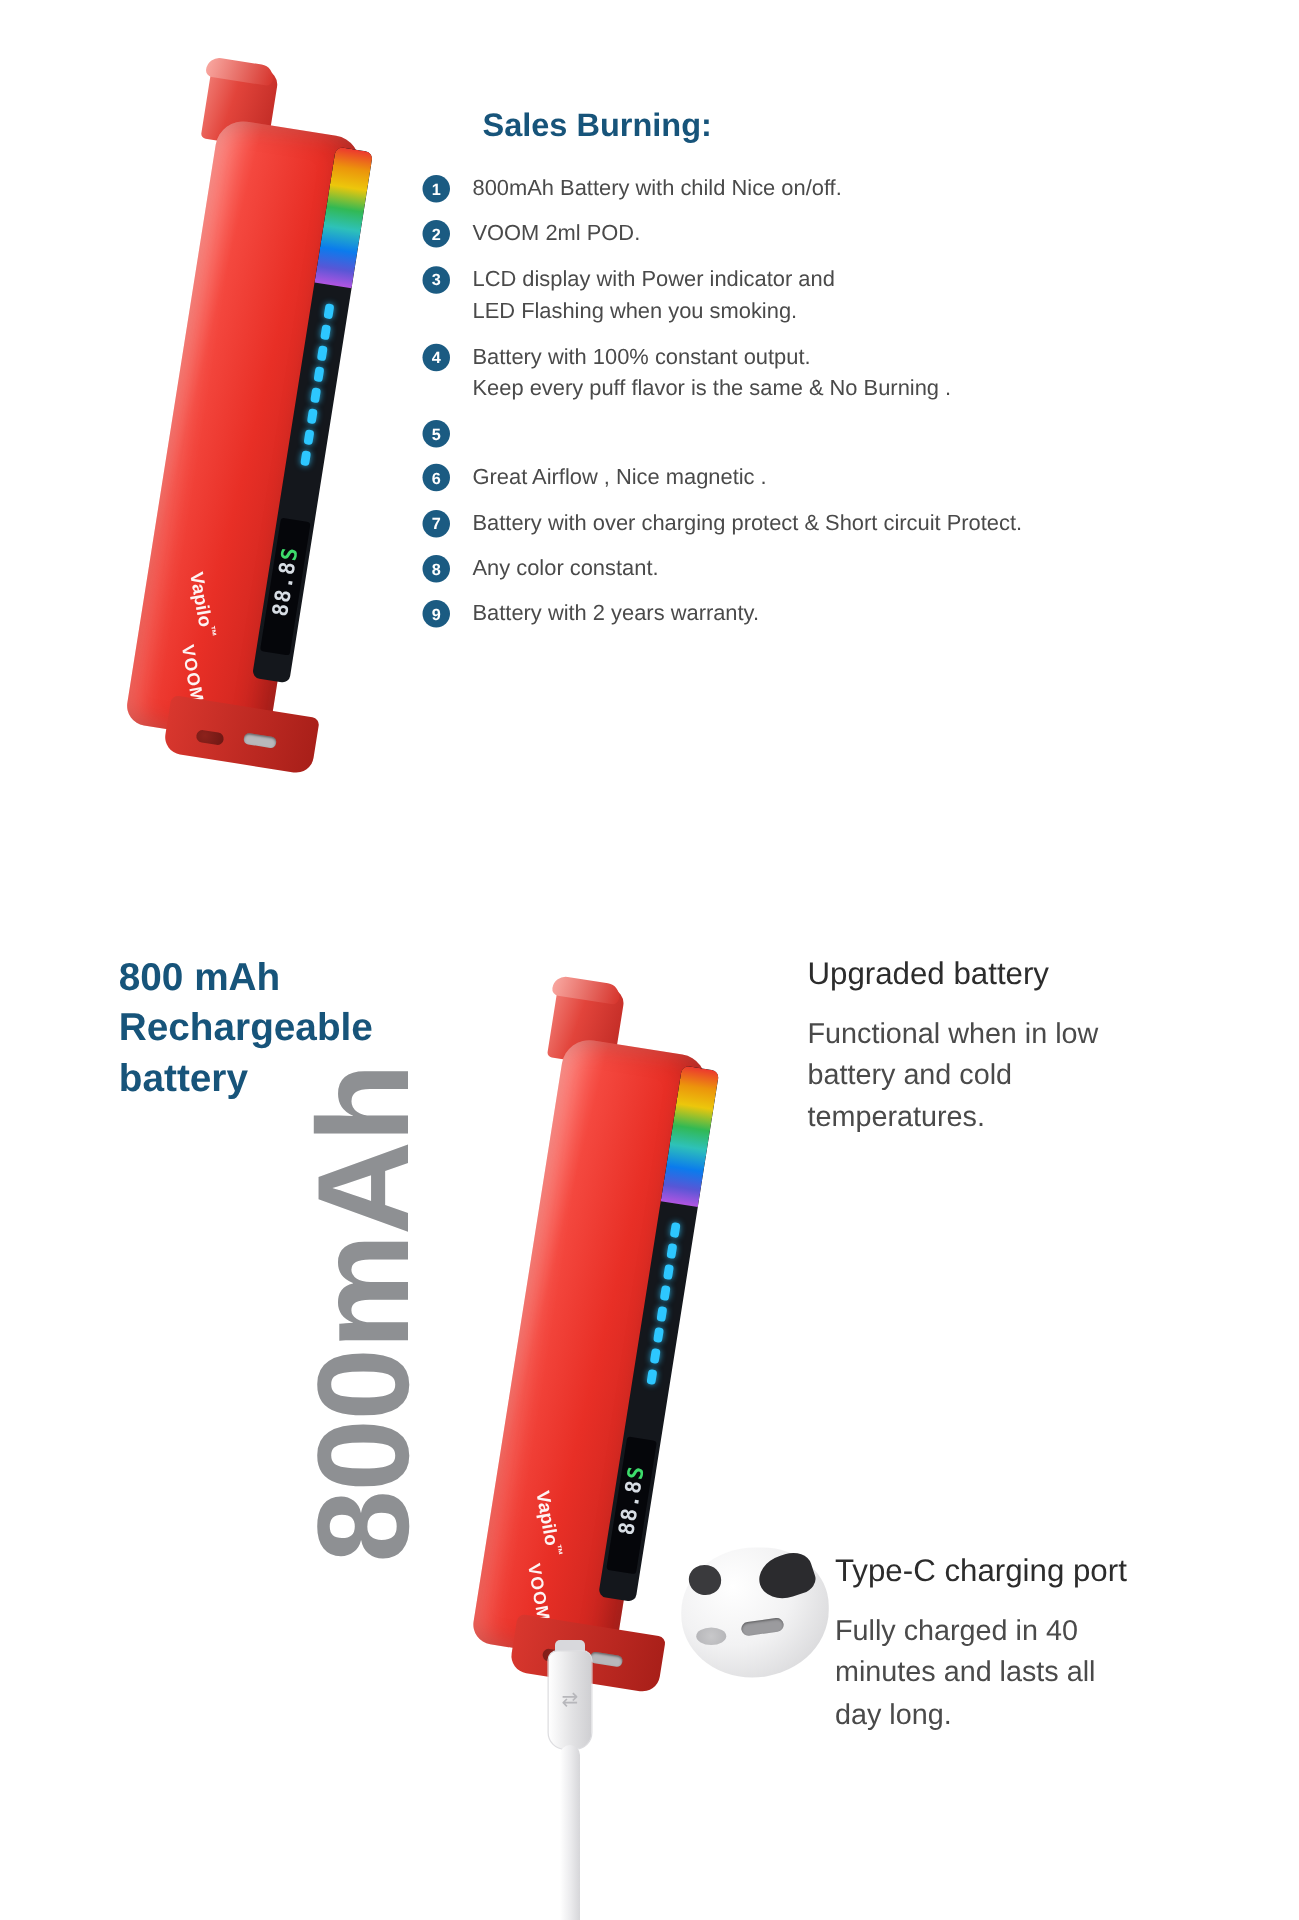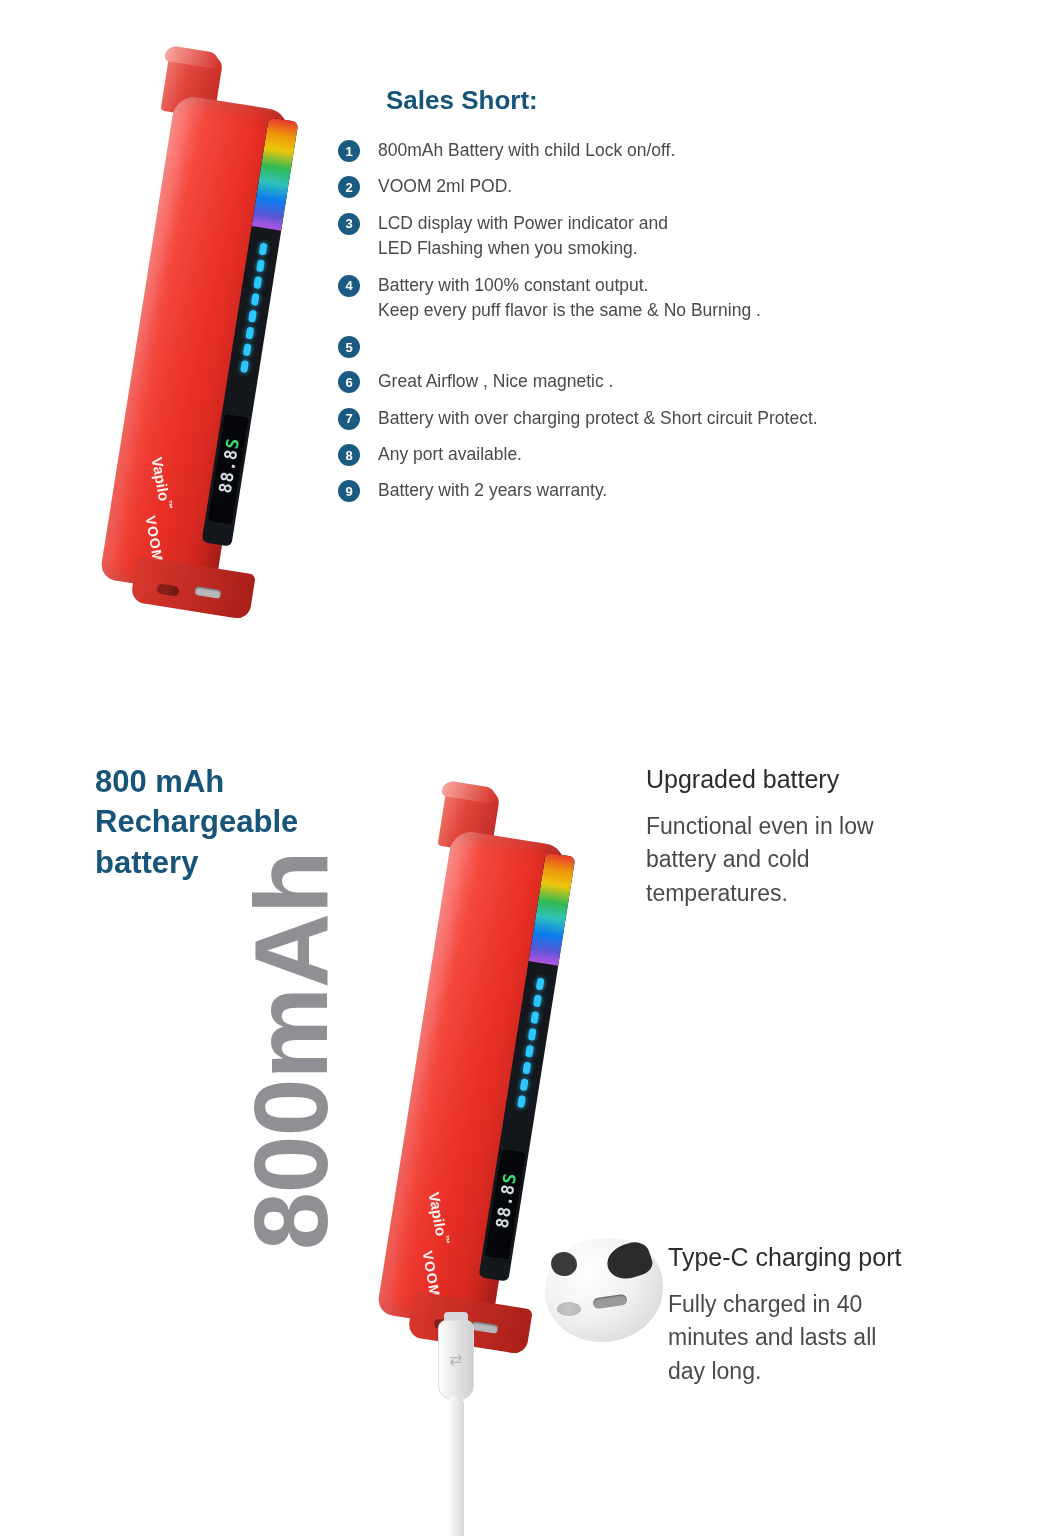--- a/index.html
+++ b/index.html
@@ -349,25 +349,25 @@
       </div>
       <div class="brand" style="left:36px; top:486px; font-size:14px; transform: rotate(80deg); letter-spacing:1px;">VOOM</div>
 
       <div class="base" style="left:38px; top:520px; width:120px; height:46px;"></div>
       <div class="vent" style="left:62px; top:540px;"></div>
       <div class="port" style="left:100px; top:543px;"></div>
     </div>
   </div>
 
   <div class="sales-col">
-    <div class="sales-title">Sales Short:</div>
+    <div class="sales-title">Sales Burning:</div>
     <ul class="sp-list">
       <li class="sp-item">
         <span class="sp-num">1</span>
-        <span class="sp-text">800mAh Battery with child Lock on/off.</span>
+        <span class="sp-text">800mAh Battery with child Nice on/off.</span>
       </li>
       <li class="sp-item">
         <span class="sp-num">2</span>
         <span class="sp-text">VOOM 2ml POD.</span>
       </li>
       <li class="sp-item">
         <span class="sp-num">3</span>
         <span class="sp-text">LCD display with Power indicator and
 LED Flashing when you smoking.</span>
       </li>
@@ -382,21 +382,21 @@
       <li class="sp-item">
         <span class="sp-num">6</span>
         <span class="sp-text">Great Airflow , Nice magnetic .</span>
       </li>
       <li class="sp-item">
         <span class="sp-num">7</span>
         <span class="sp-text">Battery with over charging protect &amp; Short circuit Protect.</span>
       </li>
       <li class="sp-item">
         <span class="sp-num">8</span>
-        <span class="sp-text">Any port available.</span>
+        <span class="sp-text">Any color constant.</span>
       </li>
       <li class="sp-item">
         <span class="sp-num">9</span>
         <span class="sp-text">Battery with 2 years warranty.</span>
       </li>
     </ul>
   </div>
 </div>
 
 <div class="section-two">
@@ -445,21 +445,21 @@
 
   <div class="cable">
     <div class="plug-tip"></div>
     <div class="plug"></div>
     <div class="usb-mark">⇄</div>
     <div class="wire"></div>
   </div>
 
   <div class="block-upgraded">
     <div class="rc-title">Upgraded battery</div>
-    <div class="rc-body">Functional even in low
+    <div class="rc-body">Functional when in low
 battery and cold
 temperatures.</div>
   </div>
 </div>
 
 <div class="port-photo">
   <div class="blob"></div>
   <div class="dark-a"></div>
   <div class="dark-b"></div>
   <div class="slot"></div>

